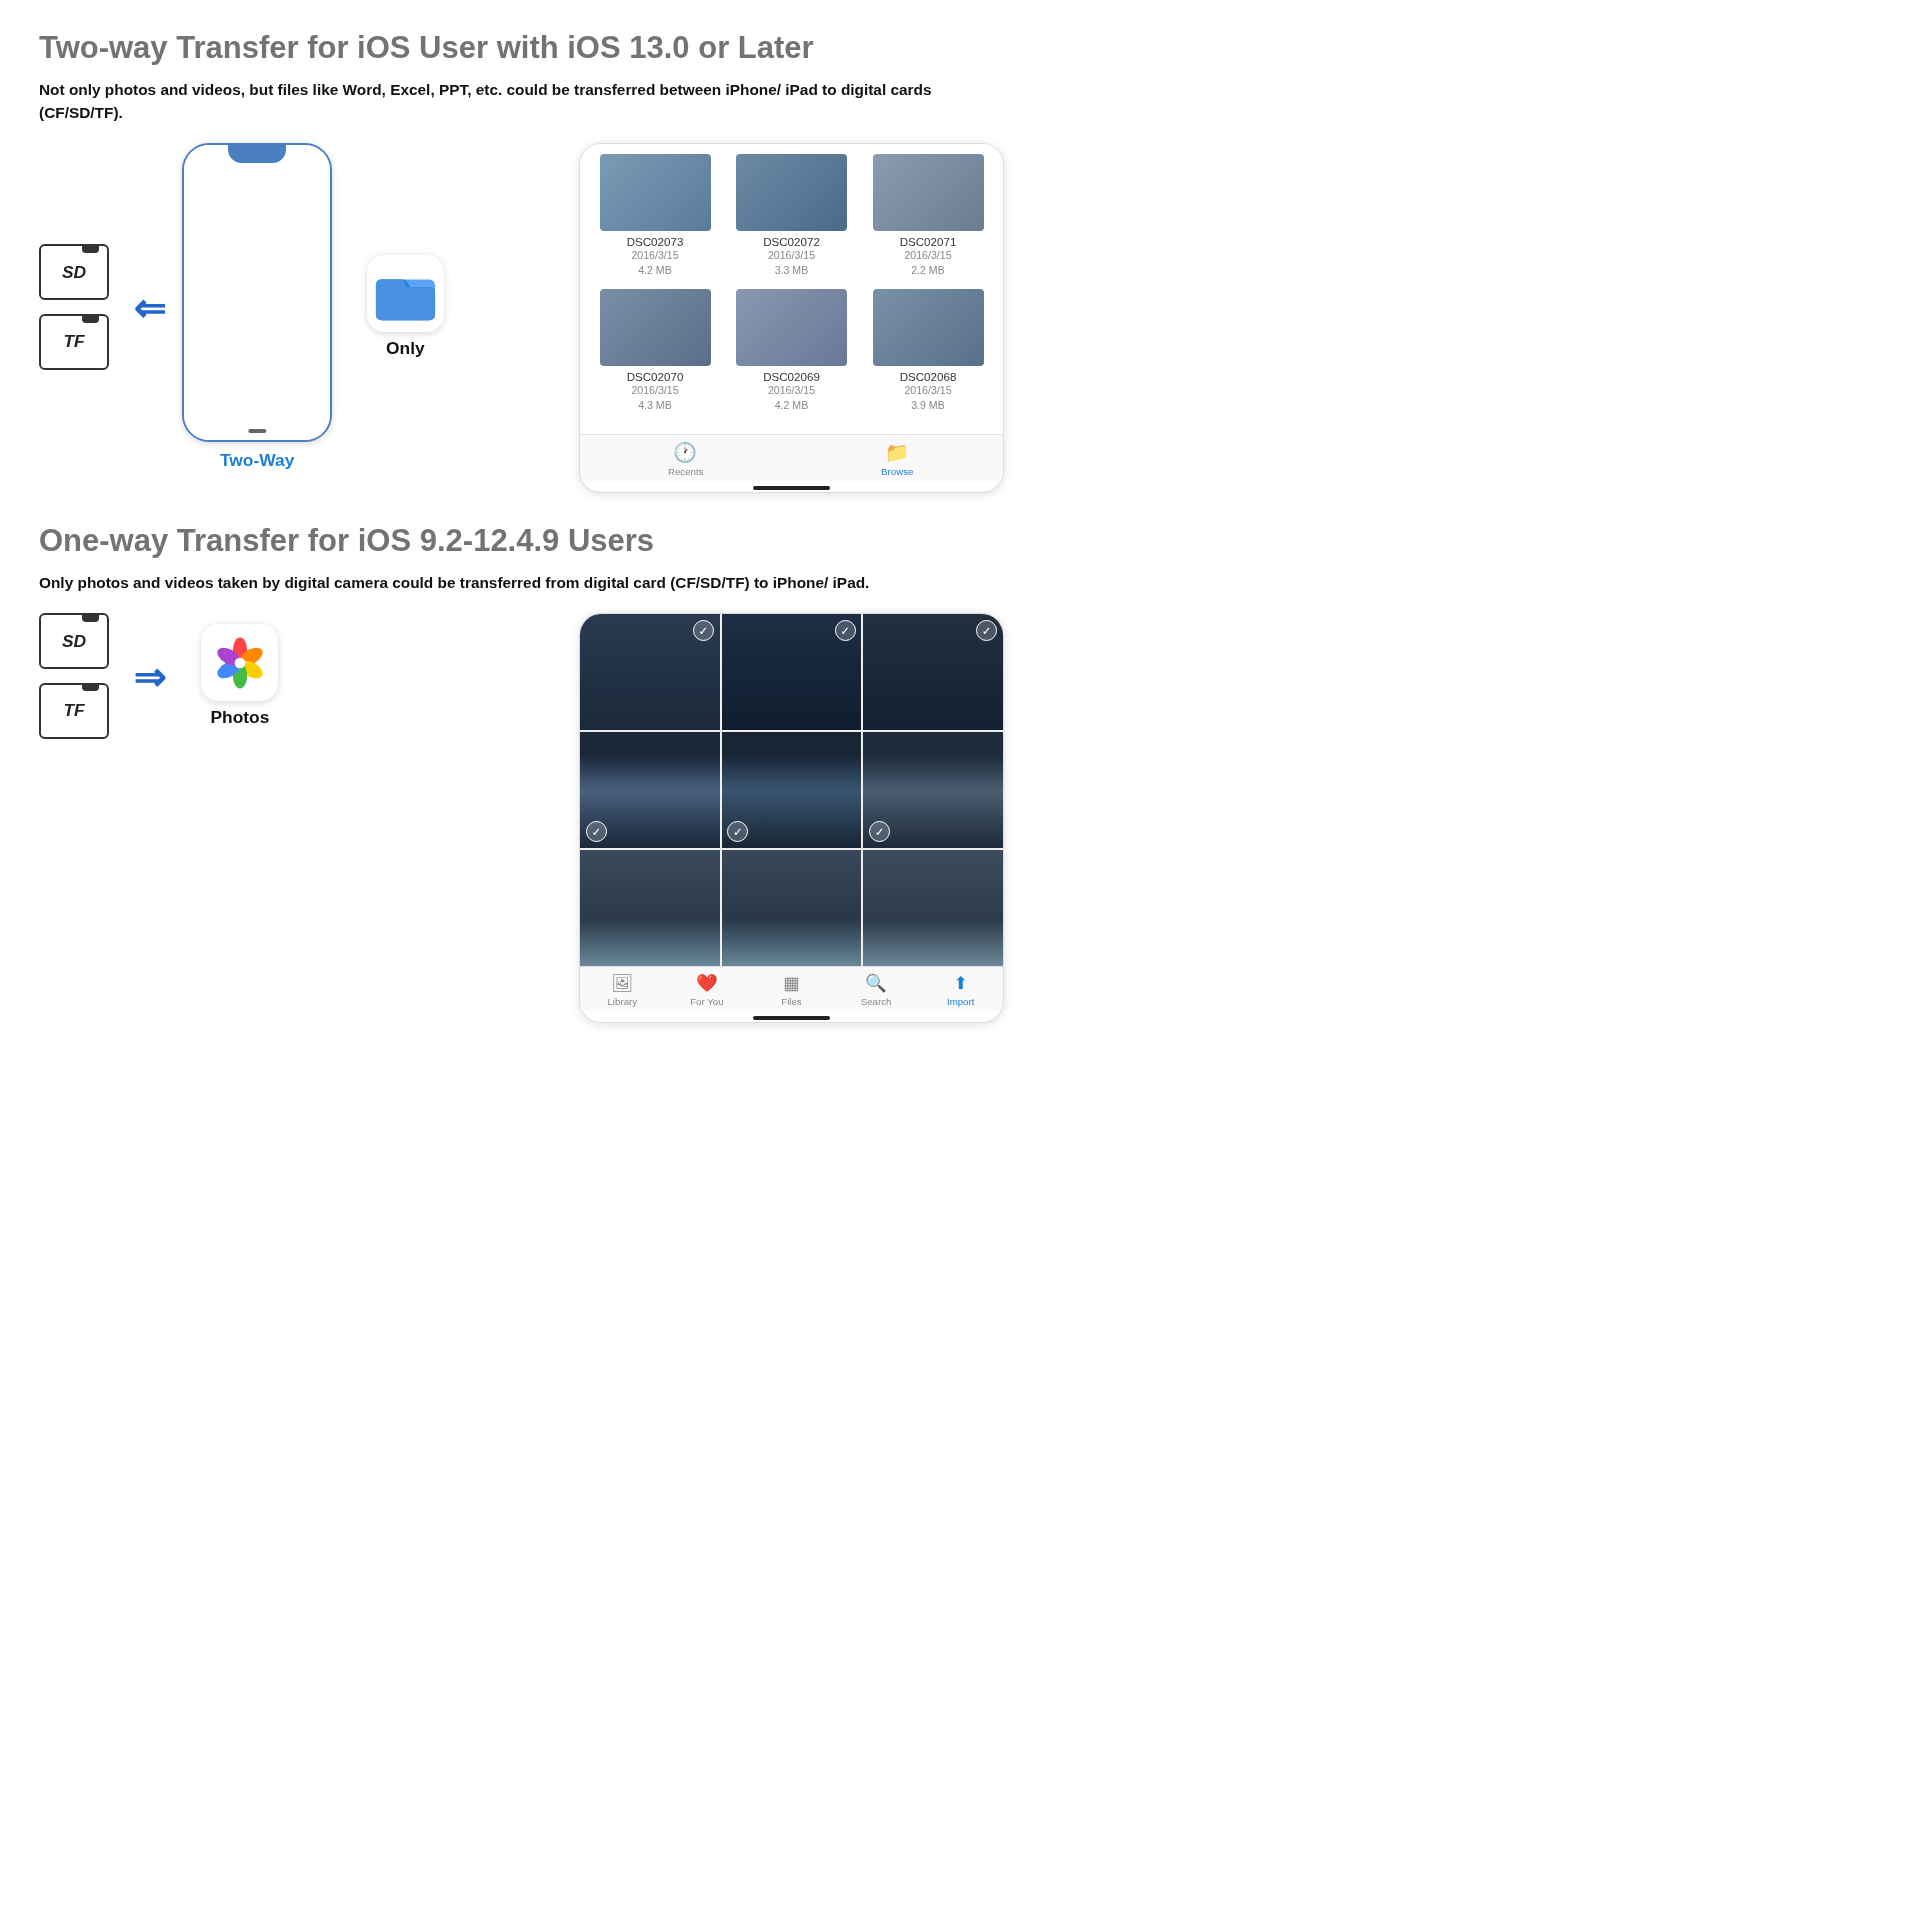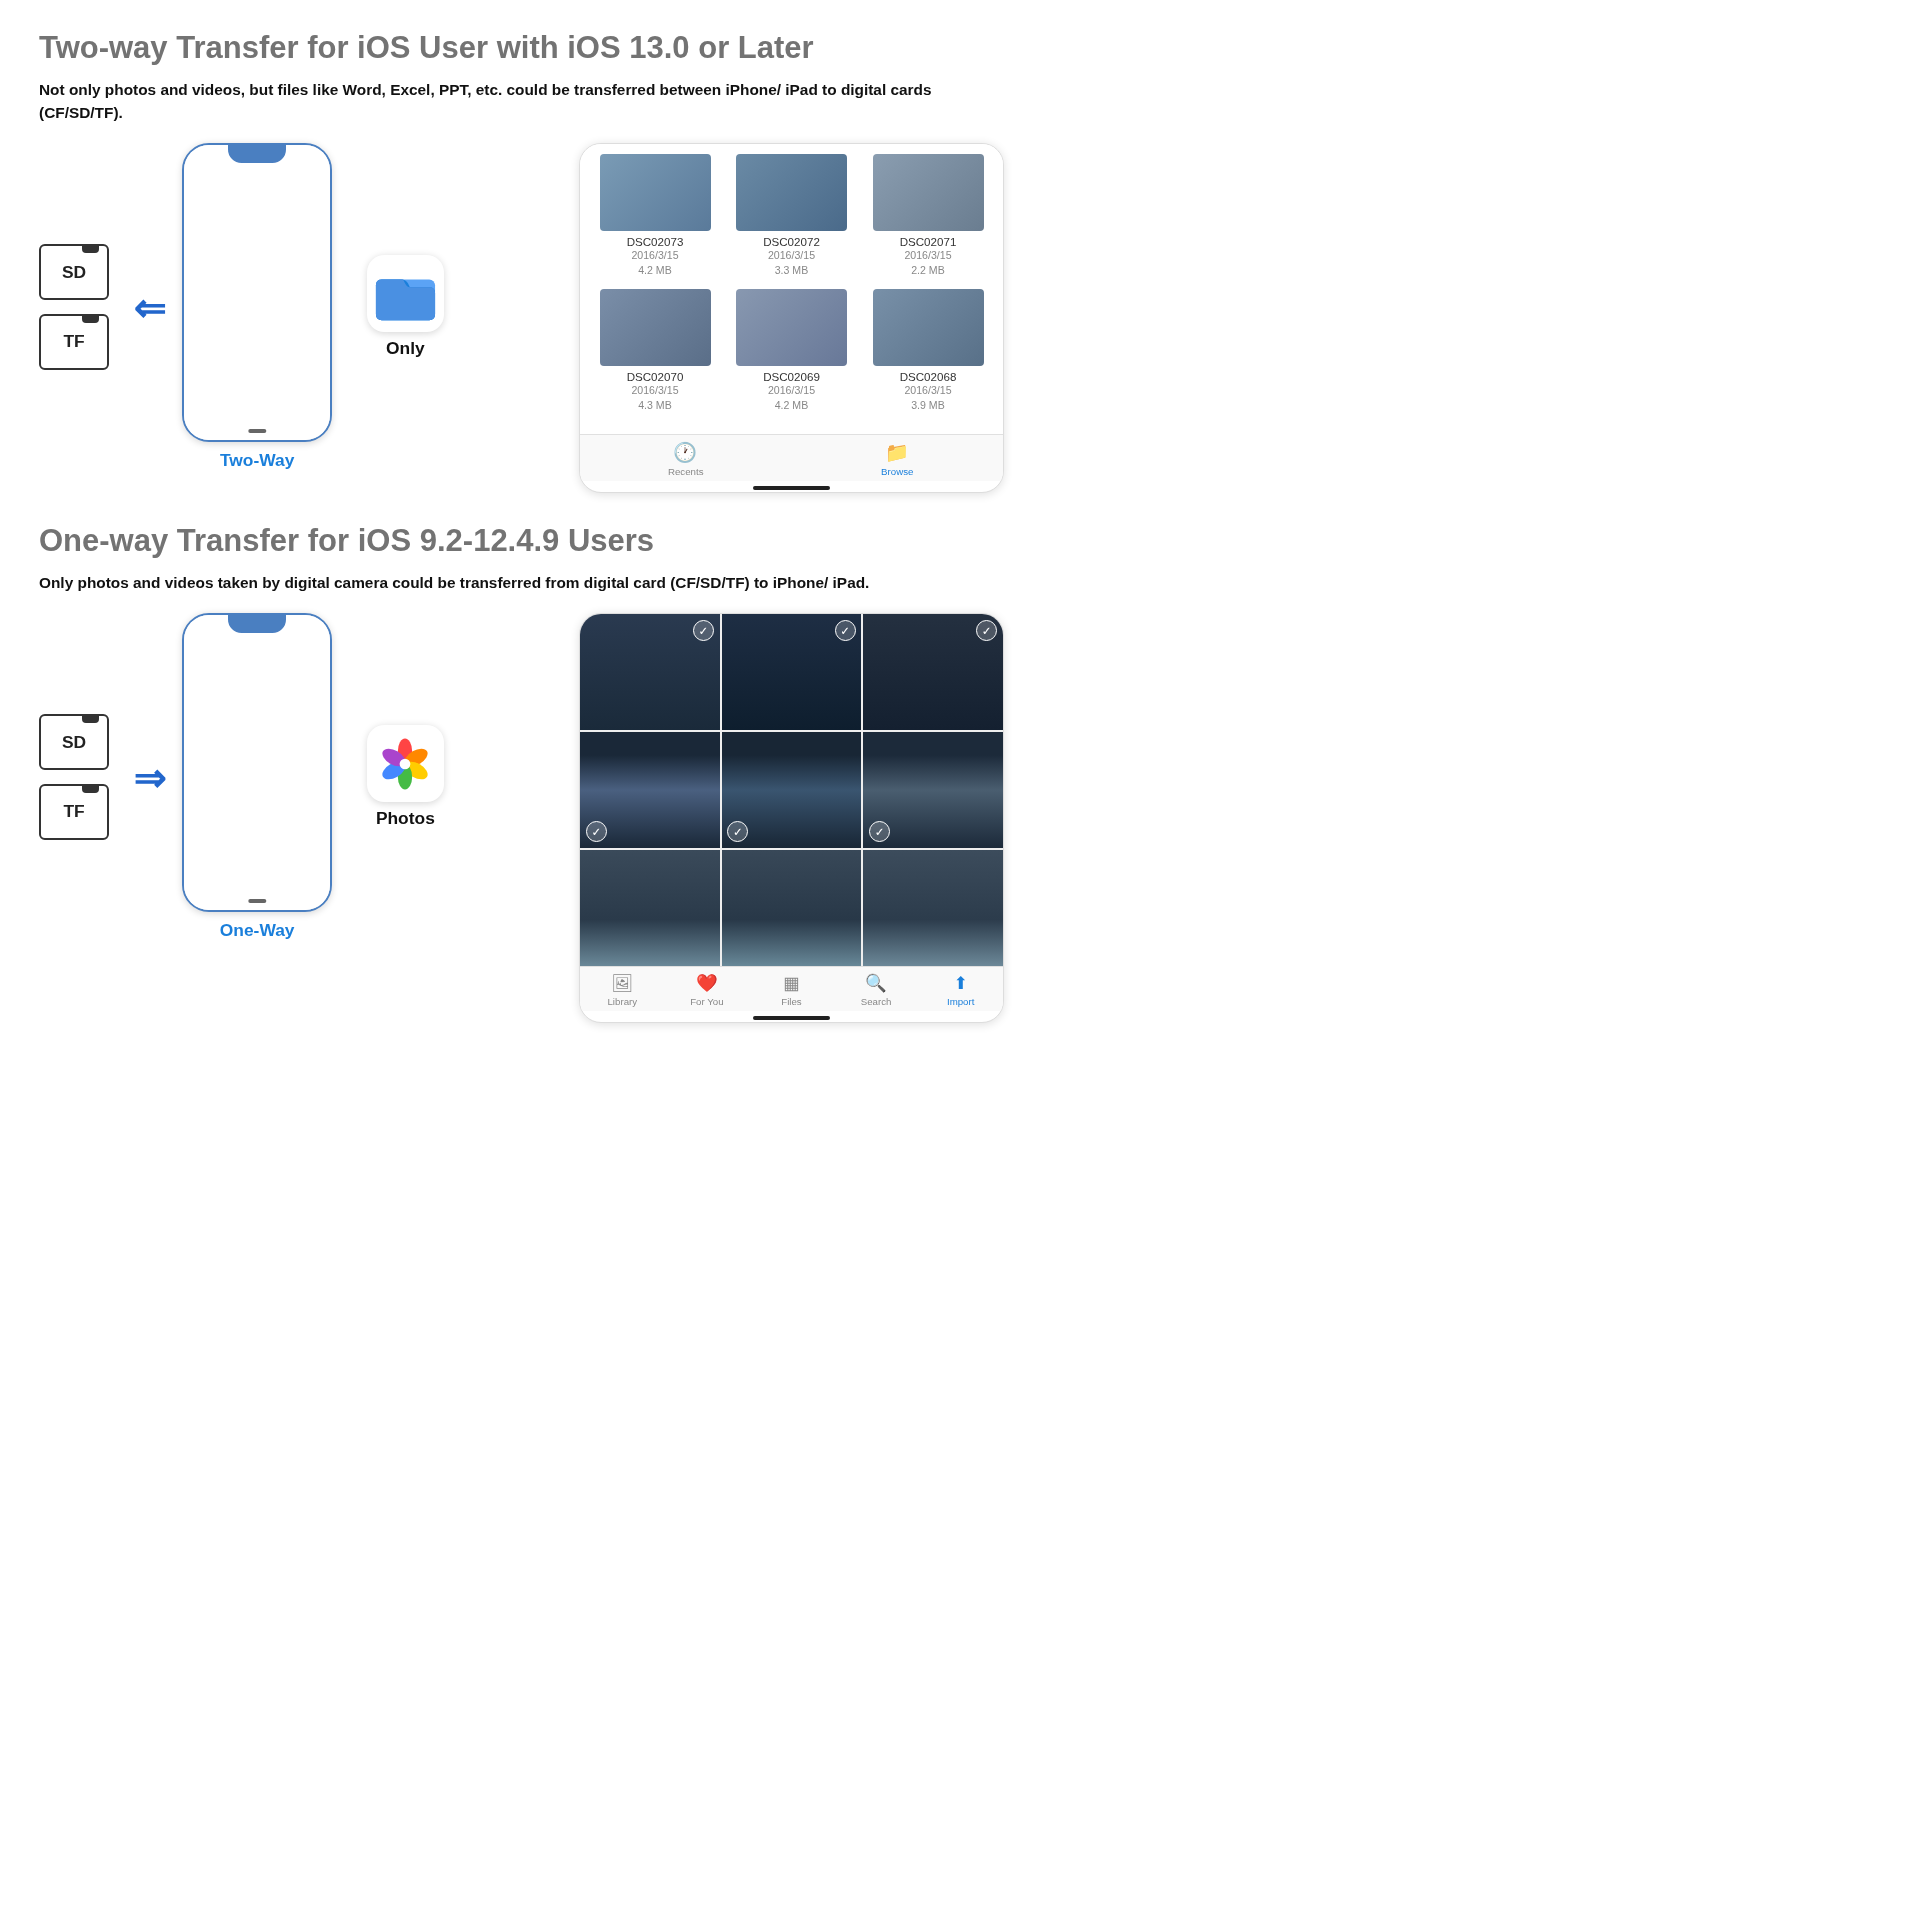--- a/index.html
+++ b/index.html
@@ -103,20 +103,21 @@
     .card-icon {
       width: 70px;
       height: 56px;
       border: 2.4px solid #333;
       border-radius: 5.8px;
       display: flex;
       align-items: center;
       justify-content: center;
       font-size: 17.4px;
       font-weight: 800;
+      font-style: italic;
       color: #222;
       background: white;
       position: relative;
     }
 
     .card-icon::before {
       content: '';
       position: absolute;
       top: -1px;
       right: 7.7px;
@@ -465,29 +466,20 @@
 <p class="section-desc">Only photos and videos taken by digital camera could be transferred from digital card (CF/SD/TF) to iPhone/ iPad.</p>
 
 <div class="diagram-section">
 
   <div class="left-diagram">
     <div class="cards-col">
       <div class="card-icon">SD</div>
       <div class="card-icon">TF</div>
     </div>
     <div style="font-size:39px; color:#2266cc; font-weight:900;">⇒</div>
-    <div class="phone-wrap">
-      <div class="phone">
-        <div class="phone-notch"></div>
-        <div class="phone-inner"></div>
-        <div class="phone-side-btn"></div>
-        <div class="phone-home-btn"></div>
-      </div>
-      <span class="phone-label">One-Way</span>
-    </div>
     <div class="app-icon-wrap" style="margin-left:19.3px;">
       <div class="photos-icon">
 
         <svg viewBox="0 0 65 65" xmlns="http://www.w3.org/2000/svg" width="58" height="58">
           <circle cx="32.5" cy="32.5" r="10" fill="#c0c0c0"></circle>
 
           <ellipse cx="32.5" cy="18" rx="8" ry="14" fill="#ff4444" transform="rotate(0 32.5 32.5)"></ellipse>
 
           <ellipse cx="32.5" cy="18" rx="8" ry="14" fill="#ff8800" transform="rotate(60 32.5 32.5)"></ellipse>
 

